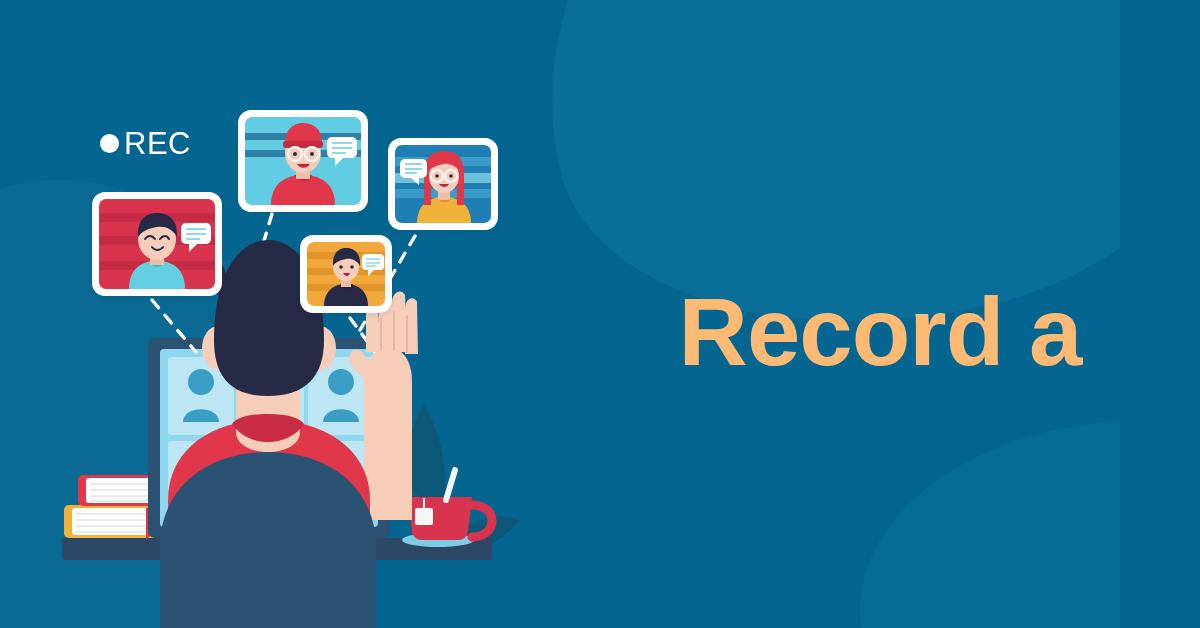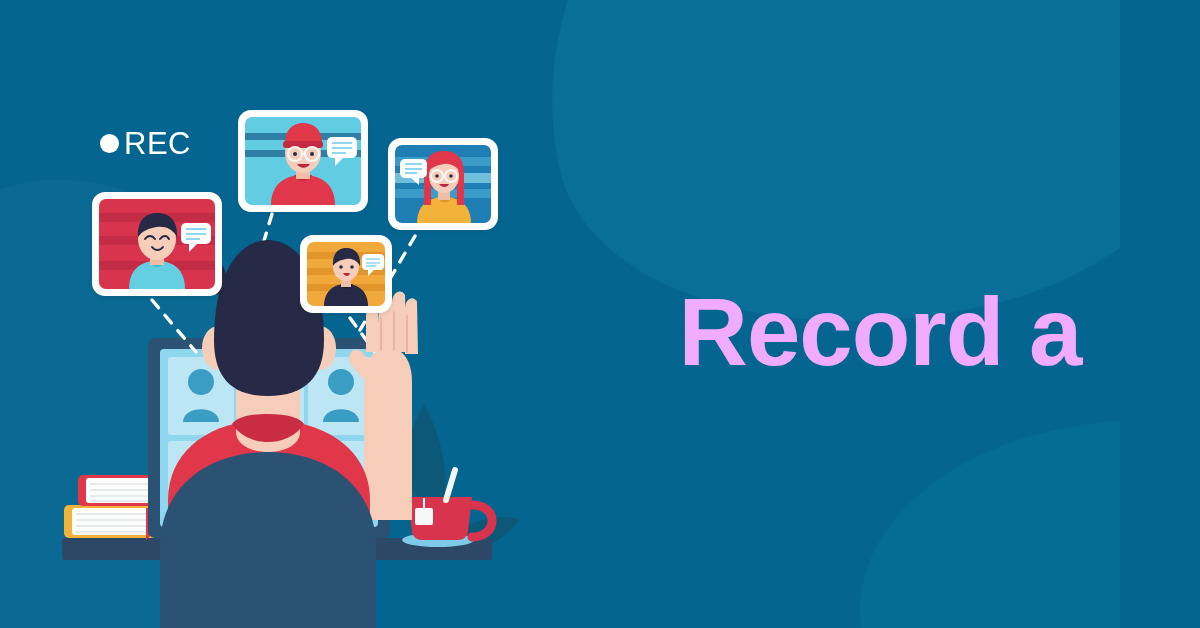--- a/index.html
+++ b/index.html
@@ -73,21 +73,21 @@
   .headline {
     position:absolute;
     left:560px; top:0;
     width:640px; height:628px;
     display:flex; flex-direction:column;
     align-items:center; justify-content:center;
     gap:52px;
   }
   .hl-line1 {
     font-size:96px; font-weight:700;
-    color:#f0abfc; line-height:0.95;
+    color:#fdba74; line-height:0.95;
     letter-spacing:-1px;
     font-family:"Liberation Sans", sans-serif;
     white-space:nowrap;
     margin-top:36px;
   }
   .hl-line2 {
     font-size:108px; font-weight:700;
     color:#ffffff; line-height:0.95;
     letter-spacing:-1px;
     font-family:"Liberation Sans", sans-serif;

